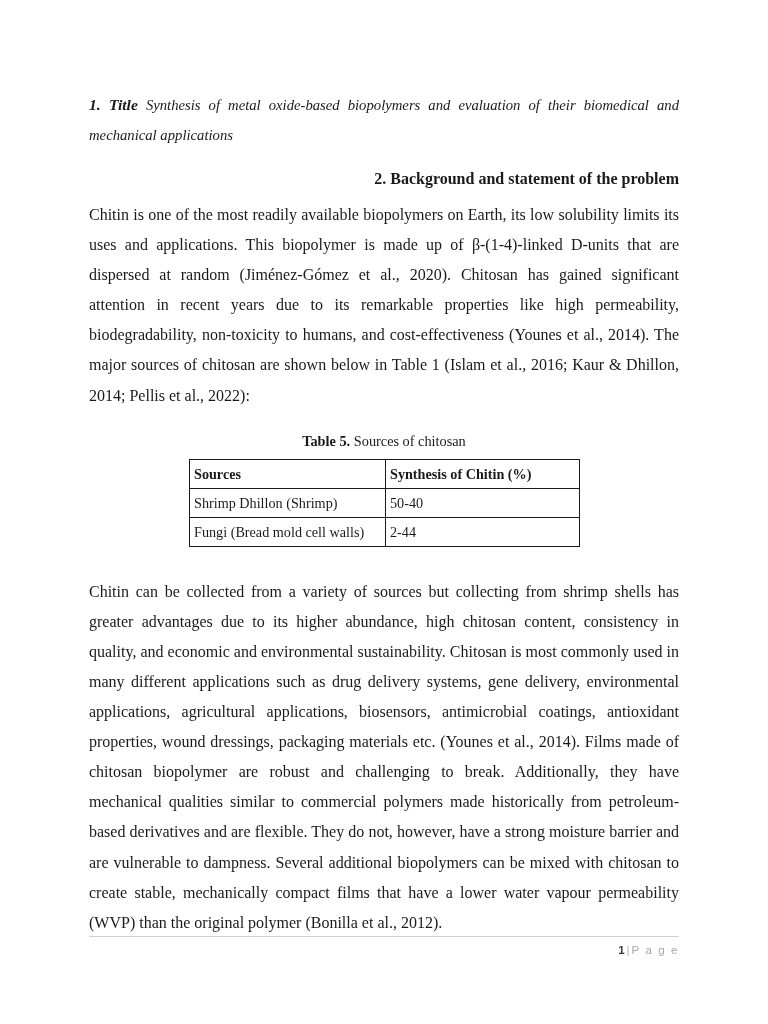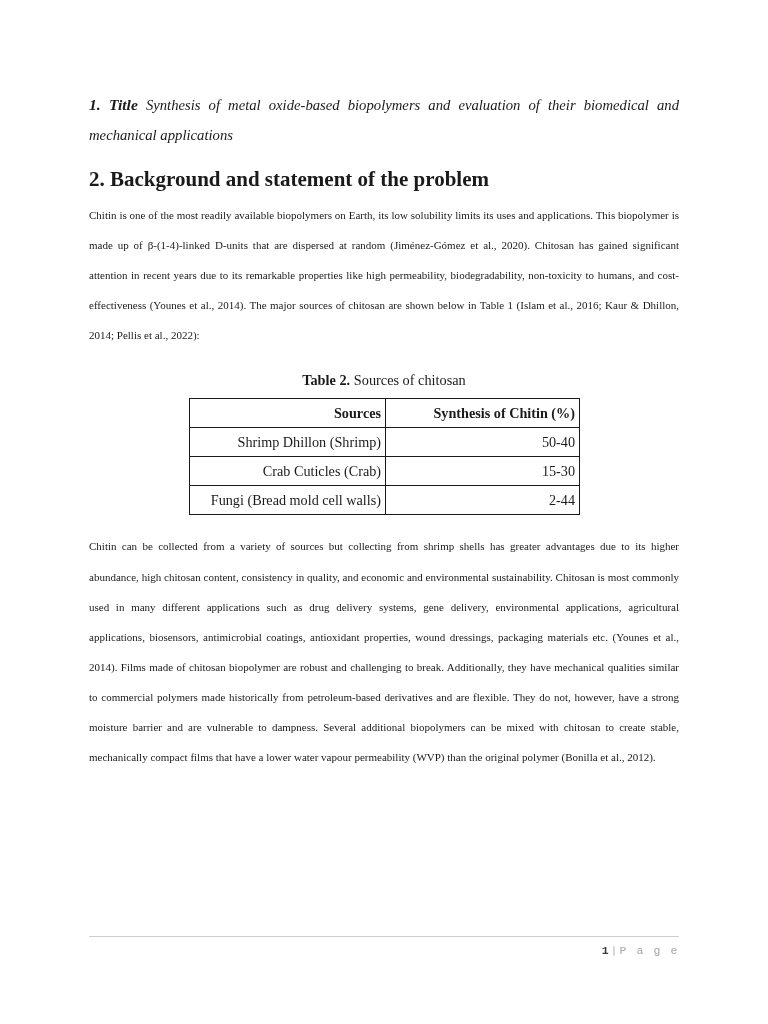--- a/index.html
+++ b/index.html
@@ -43,39 +43,39 @@
   .title-label {
     font-weight: bold;
     font-size: 15.6px;
   }
   .title-text {
     font-weight: normal;
   }
 
   
   .section-heading {
-    font-size: 21px;
+    font-size: 16px;
     font-weight: bold;
     line-height: 30px;
     margin: 14px 0 6px 0;
-    text-align: left;
+    text-align: right;
   }
 
   
   .body-para {
-    font-size: 11px;
+    font-size: 16px;
     line-height: 30.1px;
     text-align: justify;
     text-justify: inter-word;
     margin: 0;
     hyphens: none;
   }
 
   .para-gap-top {
-    margin-top: 16px;
+    margin-top: 30px;
   }
 
   
   .table-caption {
     font-size: 14.3px;
     line-height: 24px;
     text-align: center;
     margin: 18px 0 6px 0;
   }
   .table-caption .caption-label {
@@ -89,21 +89,21 @@
     margin: 0 0 0 100px;
   }
   table.sources-table {
     border-collapse: collapse;
     width: 390px;
     table-layout: fixed;
   }
   table.sources-table td,
   table.sources-table th {
     border: 1px solid #1a1a1a;
-    text-align: right;
+    text-align: left;
     vertical-align: middle;
     font-size: 14.2px;
     line-height: 28px;
     padding: 0 4px;
     font-weight: normal;
   }
   table.sources-table th {
     font-weight: bold;
     height: 28px;
   }
@@ -128,21 +128,21 @@
     width: 590px;
   }
   .footer-rule {
     border: none;
     border-top: 1px solid #cfcfcf;
     margin: 0;
     height: 0;
   }
   .footer-text {
     text-align: right;
-    font-family: Liberation Mono, monospace;
+    font-family: Liberation Sans, sans-serif;
     font-size: 11.5px;
     letter-spacing: 1.6px;
     padding-top: 7px;
     color: #a6a6a6;
   }
   .footer-pagenum {
     color: #3a3a3a;
     font-weight: bold;
     letter-spacing: 0;
   }
@@ -164,45 +164,41 @@
 
     <p class="title-block">
       <span class="title-label">1. Title</span><span>&nbsp;</span><span class="title-text">Synthesis of metal oxide-based biopolymers and evaluation of their biomedical and mechanical applications</span>
     </p>
 
     <h2 class="section-heading">2. Background and statement of the problem</h2>
 
     <p class="body-para">Chitin is one of the most readily available biopolymers on Earth, its low solubility limits its uses and applications. This biopolymer is made up of β-(1-4)-linked D-units that are dispersed at random (Jiménez-Gómez et al., 2020). Chitosan has gained significant attention in recent years due to its remarkable properties like high permeability, biodegradability, non-toxicity to humans, and cost-effectiveness (Younes et al., 2014). The major sources of chitosan are shown below in Table 1 (Islam et al., 2016; Kaur &amp; Dhillon, 2014; Pellis et al., 2022):</p>
 
     <p class="table-caption">
-      <span class="caption-label">Table 2.</span><span class="caption-text"> Sources of chitosan</span>
+      <span class="caption-label">Table 5.</span><span class="caption-text"> Sources of chitosan</span>
     </p>
 
     <div class="table-wrap">
       <table class="sources-table">
         <colgroup>
           <col class="col-src">
           <col class="col-pct">
         </colgroup>
         <thead>
           <tr>
             <th>Sources</th>
             <th>Synthesis of Chitin (%)</th>
           </tr>
         </thead>
         <tbody>
           <tr class="row-std">
             <td>Shrimp Dhillon (Shrimp)</td>
             <td>50-40</td>
           </tr>
           <tr class="row-std">
-            <td>Crab Cuticles (Crab)</td>
-            <td>15-30</td>
-          </tr>
-          <tr class="row-std">
             <td>Fungi (Bread mold cell walls)</td>
             <td>2-44</td>
           </tr>
         </tbody>
       </table>
     </div>
 
     <p class="body-para para-gap-top">Chitin can be collected from a variety of sources but collecting from shrimp shells has greater advantages due to its higher abundance, high chitosan content, consistency in quality, and economic and environmental sustainability. Chitosan is most commonly used in many different applications such as drug delivery systems, gene delivery, environmental applications, agricultural applications, biosensors, antimicrobial coatings, antioxidant properties, wound dressings, packaging materials etc. (Younes et al., 2014). Films made of chitosan biopolymer are robust and challenging to break. Additionally, they have mechanical qualities similar to commercial polymers made historically from petroleum-based derivatives and are flexible. They do not, however, have a strong moisture barrier and are vulnerable to dampness. Several additional biopolymers can be mixed with chitosan to create stable, mechanically compact films that have a lower water vapour permeability (WVP) than the original polymer (Bonilla et al., 2012).</p>
 
   </div>

